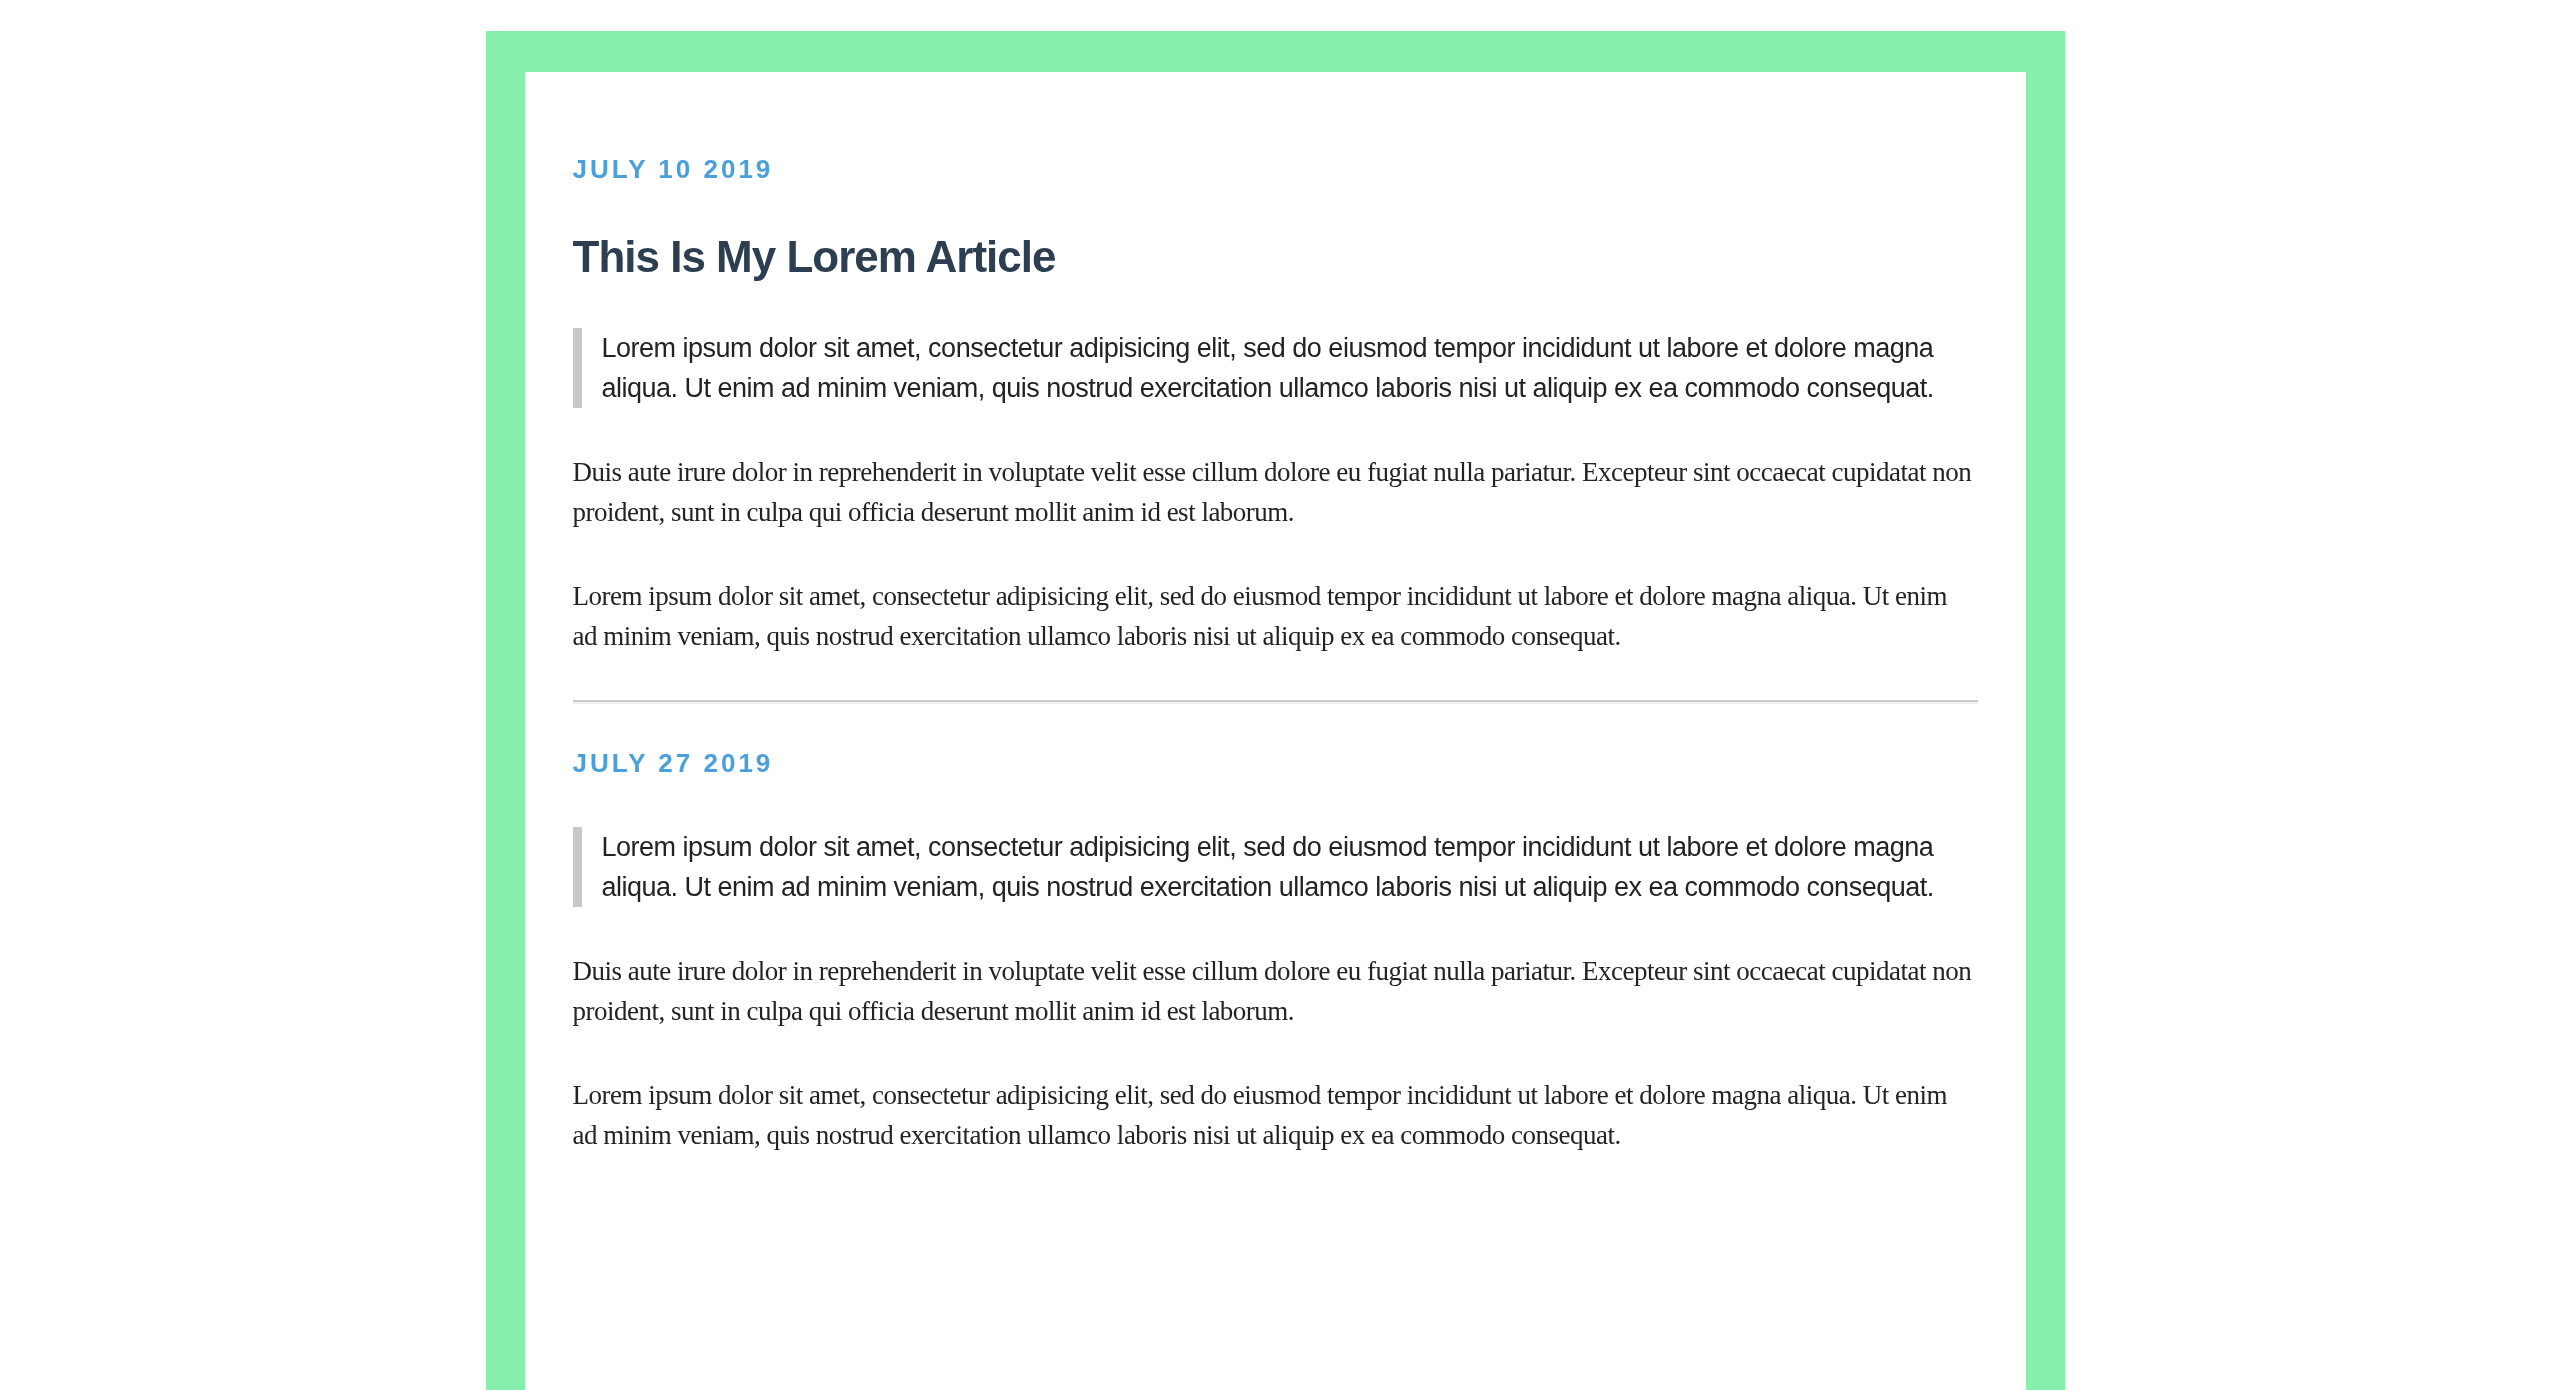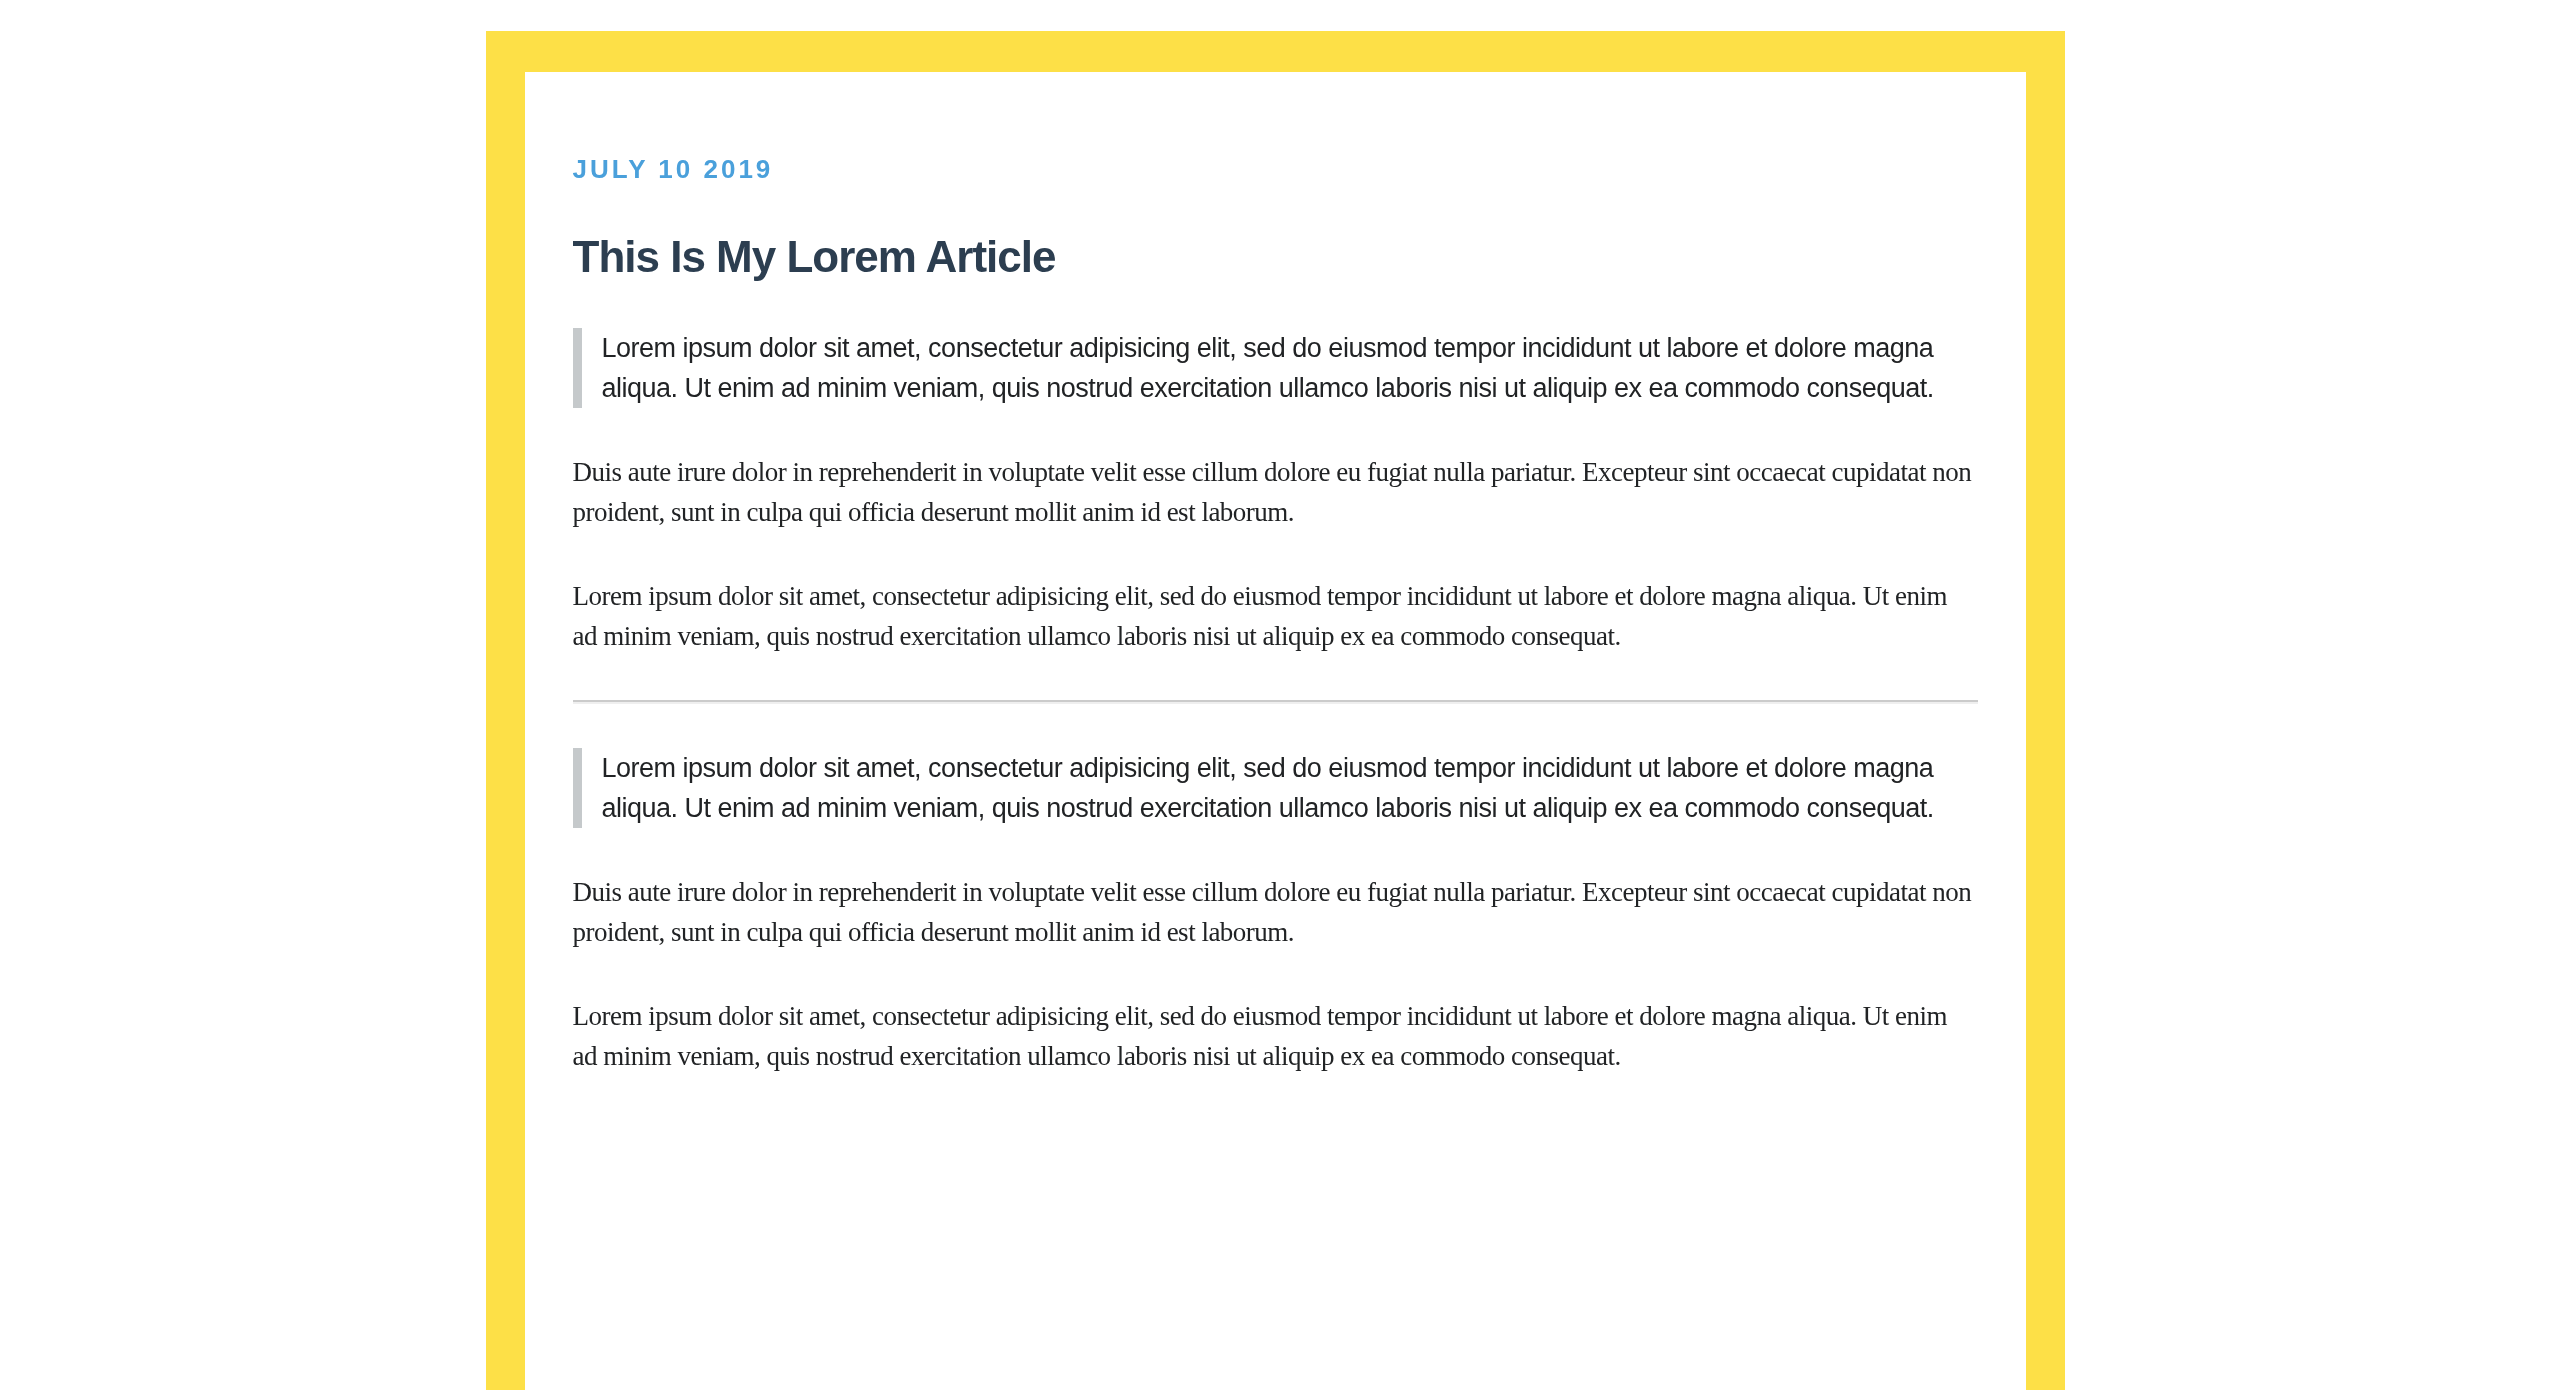--- a/index.html
+++ b/index.html
@@ -8,21 +8,21 @@
     width: 2550px;
     height: 1390px;
     overflow: hidden;
     background: #ffffff;
     font-family: "Liberation Sans", "DejaVu Sans", sans-serif;
   }
   .column {
     width: 1579px;
     margin: 31px auto 0 auto;
     min-height: 1359px;
-    background: #fde047;
+    background: #86efac;
     padding: 41px 39px 0 39px;
   }
   .card {
     background: #ffffff;
     min-height: 1318px;
     padding: 78px 48px 60px 48px;
   }
   .article h2.date {
     margin: 0;
     font-size: 26px;
@@ -74,19 +74,20 @@
       <h2 class="date">JULY 10 2019</h2>
       <h1 class="title">This Is My Lorem Article</h1>
       <blockquote>Lorem ipsum dolor sit amet, consectetur adipisicing elit, sed do eiusmod tempor incididunt ut labore et dolore magna aliqua. Ut enim ad minim veniam, quis nostrud exercitation ullamco laboris nisi ut aliquip ex ea commodo consequat.</blockquote>
       <p>Duis aute irure dolor in reprehenderit in voluptate velit esse cillum dolore eu fugiat nulla pariatur. Excepteur sint occaecat cupidatat non proident, sunt in culpa qui officia deserunt mollit anim id est laborum.</p>
       <p>Lorem ipsum dolor sit amet, consectetur adipisicing elit, sed do eiusmod tempor incididunt ut labore et dolore magna aliqua. Ut enim ad minim veniam, quis nostrud exercitation ullamco laboris nisi ut aliquip ex ea commodo consequat.</p>
     </section>
 
     <hr class="article-divider">
 
     <section class="article">
+      <h2 class="date">JULY 27 2019</h2>
       <blockquote>Lorem ipsum dolor sit amet, consectetur adipisicing elit, sed do eiusmod tempor incididunt ut labore et dolore magna aliqua. Ut enim ad minim veniam, quis nostrud exercitation ullamco laboris nisi ut aliquip ex ea commodo consequat.</blockquote>
       <p>Duis aute irure dolor in reprehenderit in voluptate velit esse cillum dolore eu fugiat nulla pariatur. Excepteur sint occaecat cupidatat non proident, sunt in culpa qui officia deserunt mollit anim id est laborum.</p>
       <p>Lorem ipsum dolor sit amet, consectetur adipisicing elit, sed do eiusmod tempor incididunt ut labore et dolore magna aliqua. Ut enim ad minim veniam, quis nostrud exercitation ullamco laboris nisi ut aliquip ex ea commodo consequat.</p>
     </section>
 
   </div>
 </div>
 
 </body></html>

